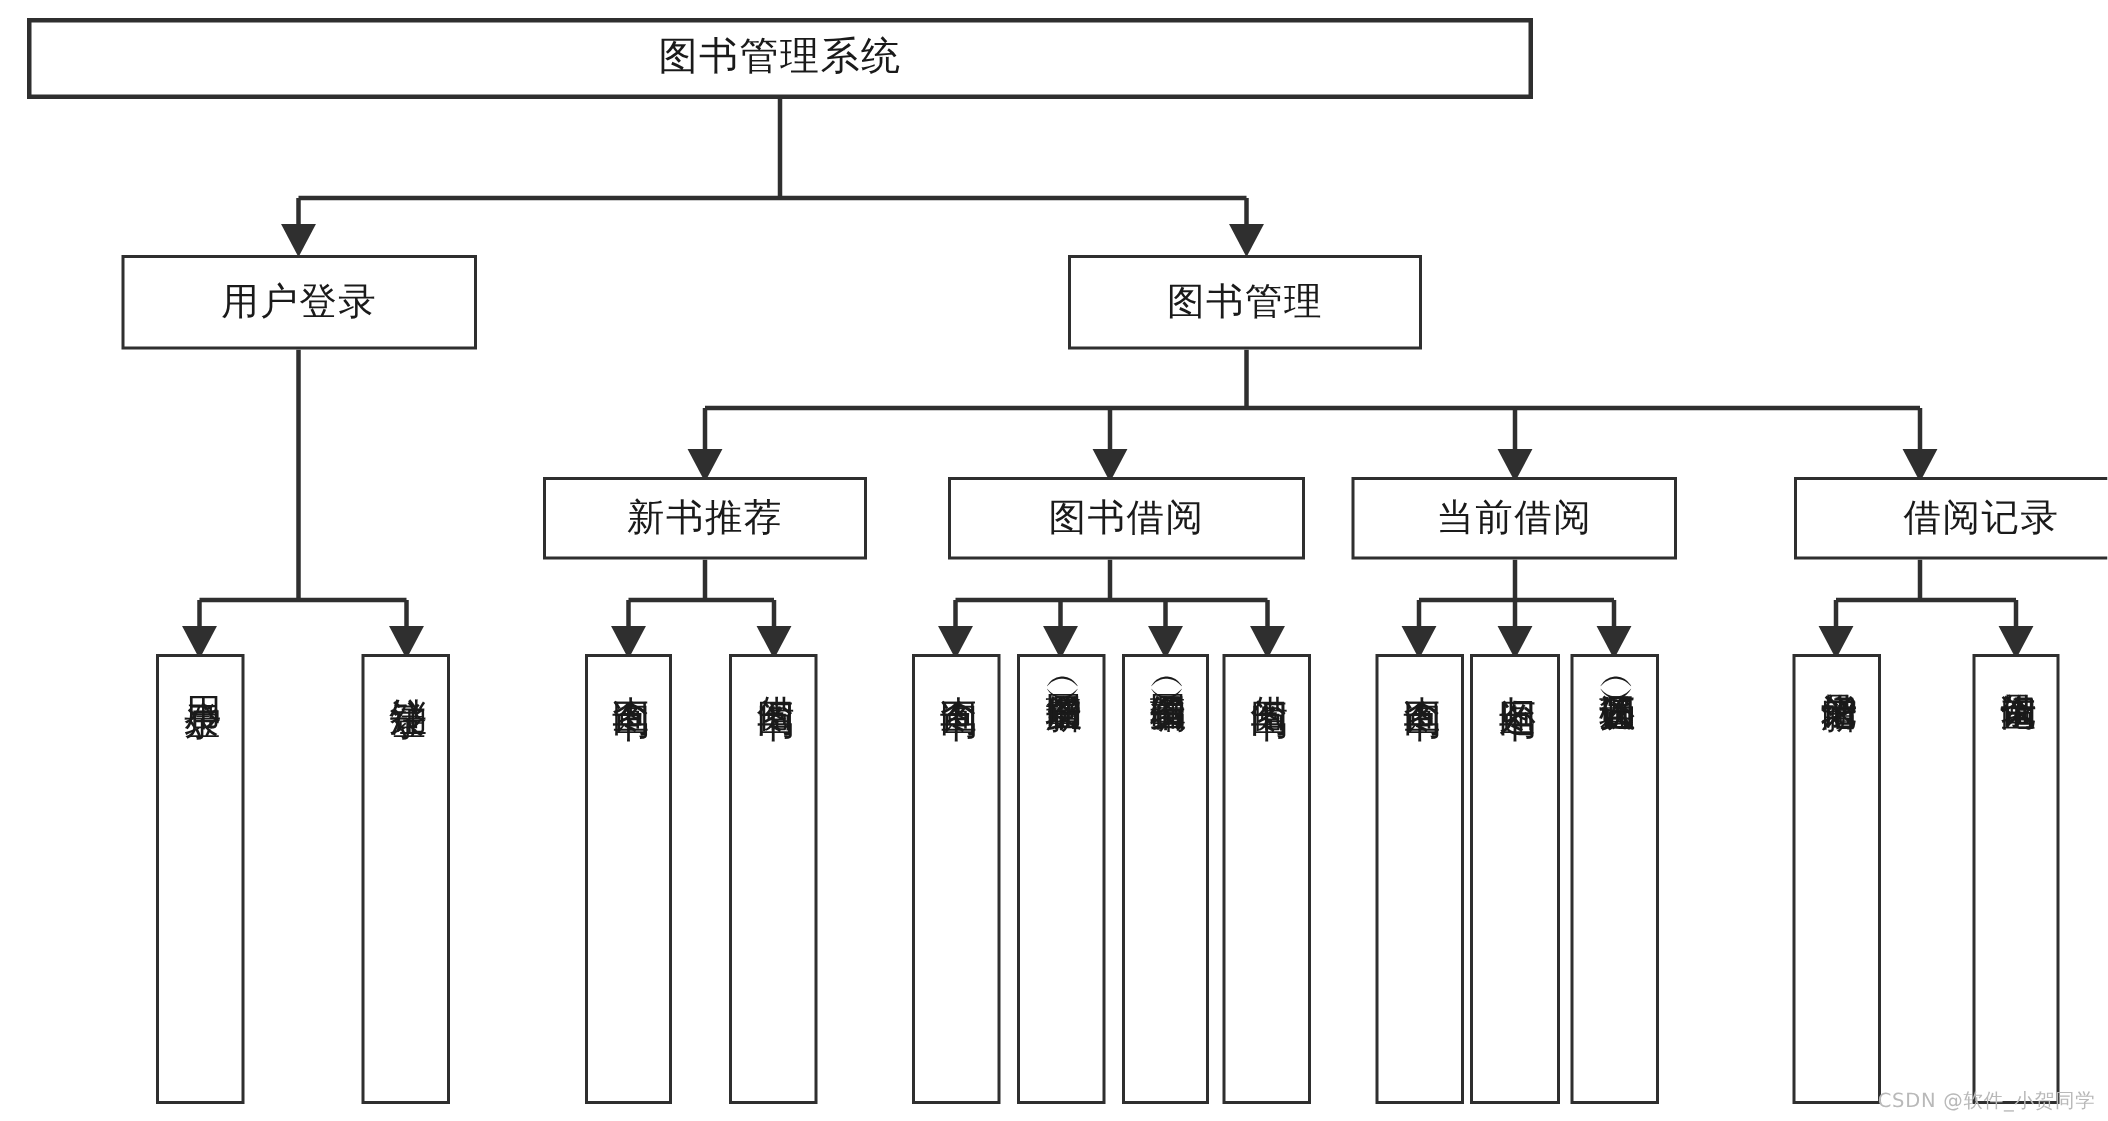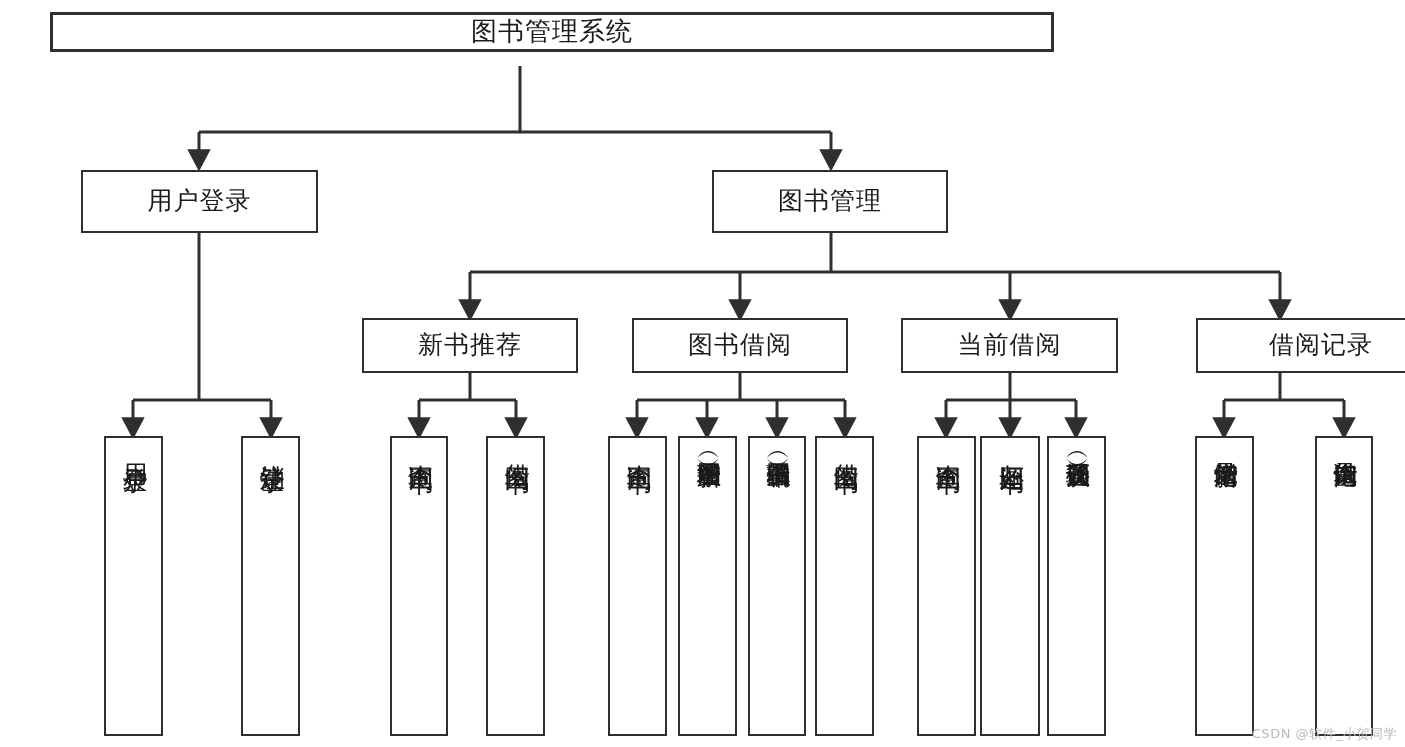--- a/index.html
+++ b/index.html
@@ -130,35 +130,35 @@
       <path d="M1010,400 L1010,428" marker-end="url(#arrow)"></path>
       <path d="M1076,400 L1076,428" marker-end="url(#arrow)"></path>
 
       <path d="M1280,373 L1280,400"></path>
       <path d="M1224,400 L1344,400"></path>
       <path d="M1224,400 L1224,428" marker-end="url(#arrow)"></path>
       <path d="M1344,400 L1344,428" marker-end="url(#arrow)"></path>
     </g>
   </svg>
 
-  <div class="node h root" style="left:18px; top:12px; width:1004px; height:40px;margin-left:32px;">
+  <div class="node h root" style="left:18px; top:12px; width:1004px; height:54px;">
     <span class="lbl">图书管理系统</span>
   </div>
 
   <div class="node h" style="left:81px; top:170px; width:237px; height:63px;">
     <span class="lbl">用户登录</span>
   </div>
   <div class="node h" style="left:712px; top:170px; width:236px; height:63px;">
     <span class="lbl">图书管理</span>
   </div>
 
   <div class="node h" style="left:362px; top:318px; width:216px; height:55px;align-items:center;">
     <span class="lbl">新书推荐</span>
   </div>
-  <div class="node h" style="left:632px; top:318px; width:216px; height:55px;">
+  <div class="node h" style="left:632px; top:318px; width:238px; height:55px;">
     <span class="lbl">图书借阅</span>
   </div>
   <div class="node h" style="left:901px; top:318px; width:217px; height:55px;">
     <span class="lbl">当前借阅</span>
   </div>
   <div class="node h" style="left:1196px; top:318px; width:250px; height:55px;">
     <span class="lbl">借阅记录</span>
   </div>
 
   <div class="node v" style="left:104px; top:436px; width:59px; height:300px;">

